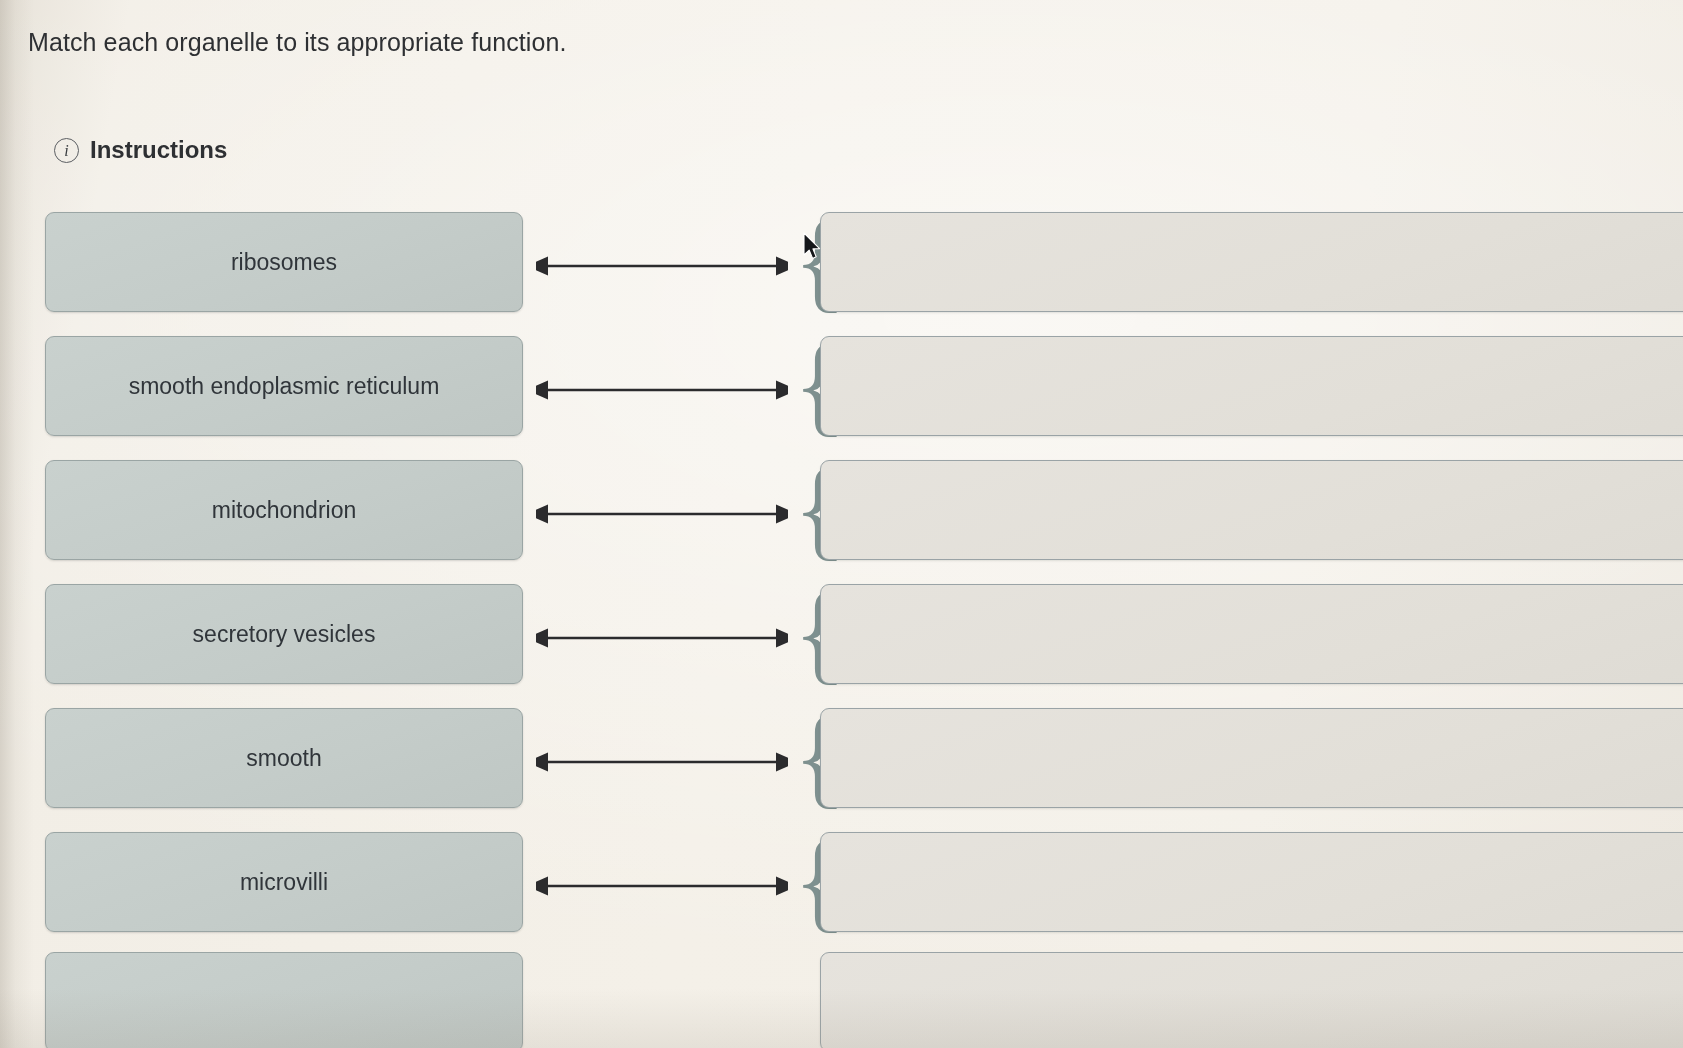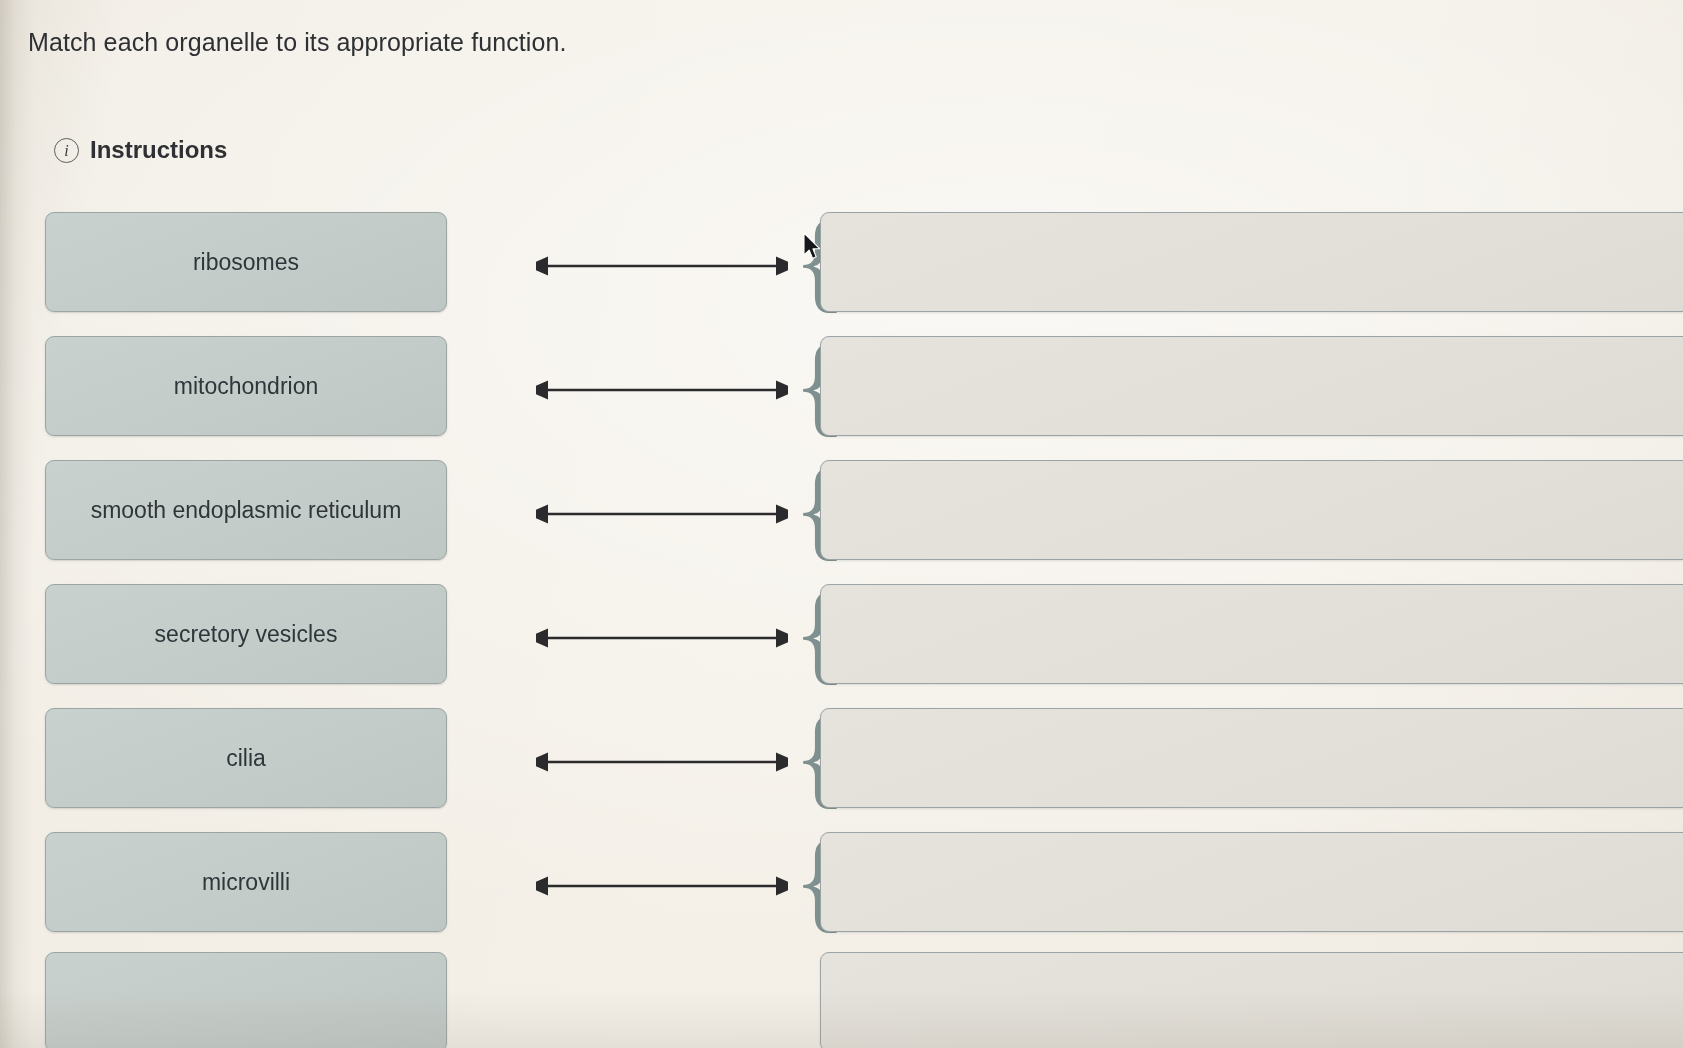--- a/index.html
+++ b/index.html
@@ -88,21 +88,21 @@
   .match-row {
     position: relative;
     height: 124px;
   }
 
   
   .term-tile {
     position: absolute;
     left: 45px;
     top: 6px;
-    width: 402px;
+    width: 478px;
     height: 100px;
     box-sizing: border-box;
     border: 1.5px solid #9aa5a4;
     border-radius: 9px;
     background: linear-gradient(160deg, #c9d1ce 0%, #c4ccc9 55%, #bfc7c4 100%);
     box-shadow: 0 1px 2px rgba(90,92,88,0.22);
     display: flex;
     align-items: center;
     justify-content: center;
     color: #30353a;
@@ -206,48 +206,48 @@
             <path d="M1,0 L1,8 L10,4 z" fill="#2b2b2d"></path>
           </marker>
       </defs>
       <line x1="12" y1="60" x2="240" y2="60" stroke="#2b2b2d" stroke-width="2.4" marker-start="url(#ahL)" marker-end="url(#ahR)"></line>
     </svg>
     <div class="brace">{</div>
     <div class="drop-zone"></div>
   </div>
 
   <div class="match-row">
+    <div class="term-tile">smooth endoplasmic reticulum</div>
+    <svg class="connector" viewBox="0 0 252 124">
+      <line x1="12" y1="60" x2="240" y2="60" stroke="#2b2b2d" stroke-width="2.4" marker-start="url(#ahL)" marker-end="url(#ahR)"></line>
+    </svg>
+    <div class="brace">{</div>
+    <div class="drop-zone"></div>
+  </div>
+
+  <div class="match-row">
     <div class="term-tile">mitochondrion</div>
     <svg class="connector" viewBox="0 0 252 124">
       <line x1="12" y1="60" x2="240" y2="60" stroke="#2b2b2d" stroke-width="2.4" marker-start="url(#ahL)" marker-end="url(#ahR)"></line>
     </svg>
     <div class="brace">{</div>
     <div class="drop-zone"></div>
   </div>
 
   <div class="match-row">
-    <div class="term-tile">smooth endoplasmic reticulum</div>
-    <svg class="connector" viewBox="0 0 252 124">
-      <line x1="12" y1="60" x2="240" y2="60" stroke="#2b2b2d" stroke-width="2.4" marker-start="url(#ahL)" marker-end="url(#ahR)"></line>
-    </svg>
-    <div class="brace">{</div>
-    <div class="drop-zone"></div>
-  </div>
-
-  <div class="match-row">
     <div class="term-tile">secretory vesicles</div>
     <svg class="connector" viewBox="0 0 252 124">
       <line x1="12" y1="60" x2="240" y2="60" stroke="#2b2b2d" stroke-width="2.4" marker-start="url(#ahL)" marker-end="url(#ahR)"></line>
     </svg>
     <div class="brace">{</div>
     <div class="drop-zone"></div>
   </div>
 
   <div class="match-row">
-    <div class="term-tile">cilia</div>
+    <div class="term-tile">smooth</div>
     <svg class="connector" viewBox="0 0 252 124">
       <line x1="12" y1="60" x2="240" y2="60" stroke="#2b2b2d" stroke-width="2.4" marker-start="url(#ahL)" marker-end="url(#ahR)"></line>
     </svg>
     <div class="brace">{</div>
     <div class="drop-zone"></div>
   </div>
 
   <div class="match-row">
     <div class="term-tile">microvilli</div>
     <svg class="connector" viewBox="0 0 252 124">

